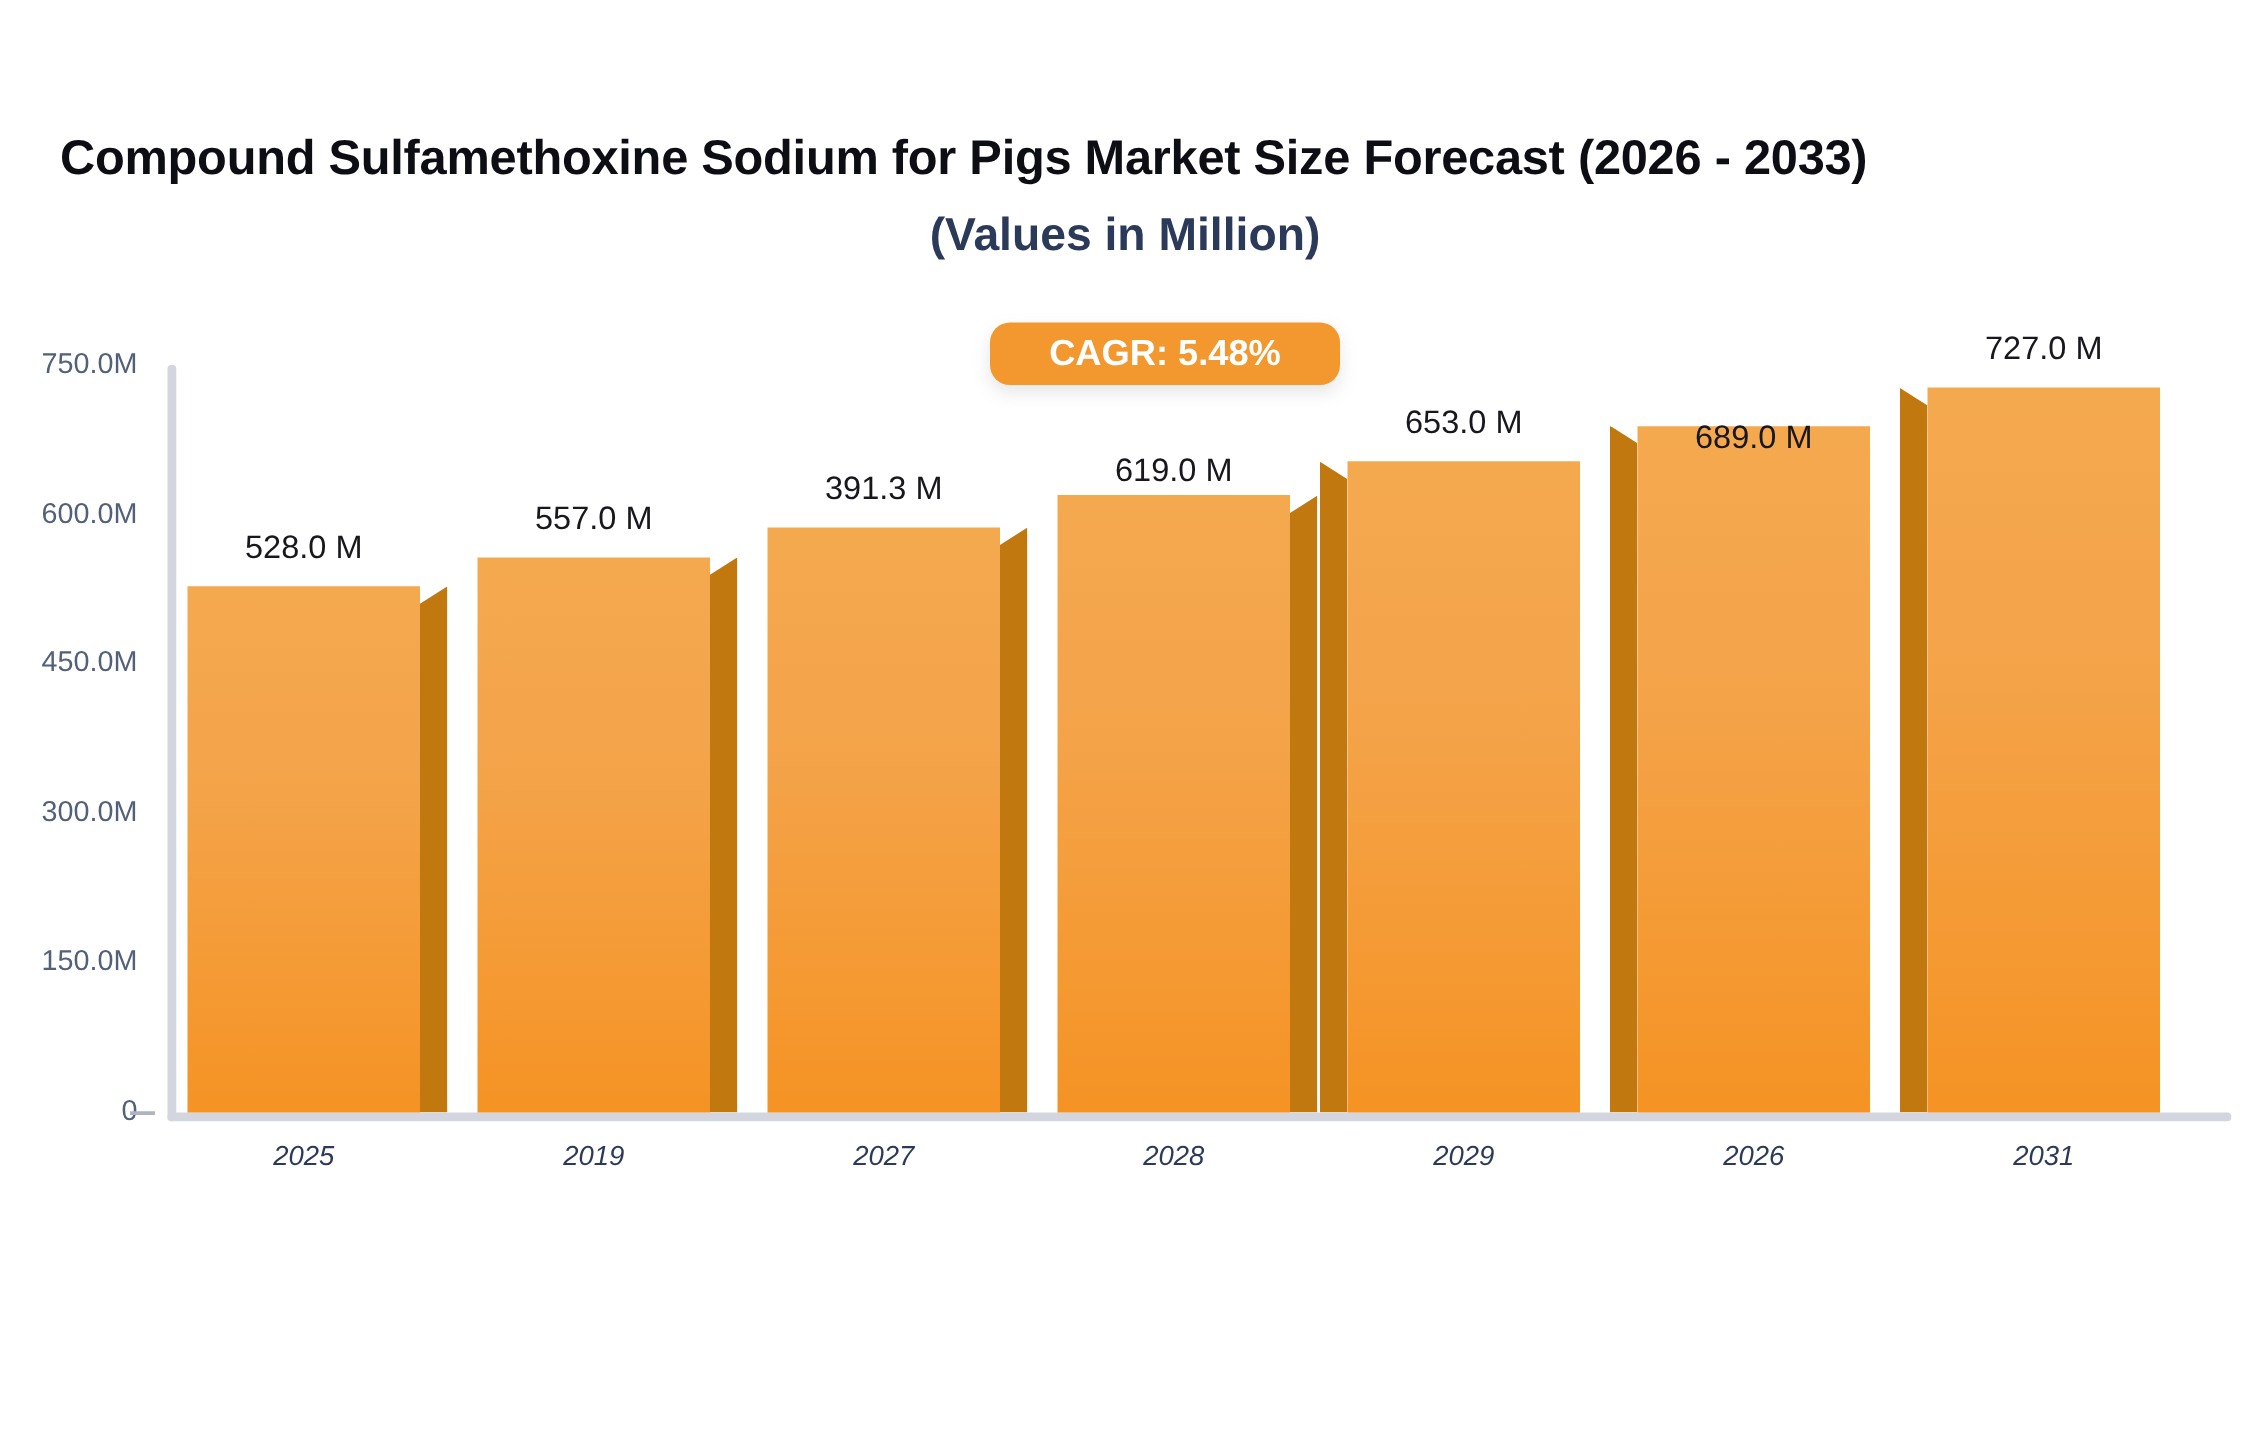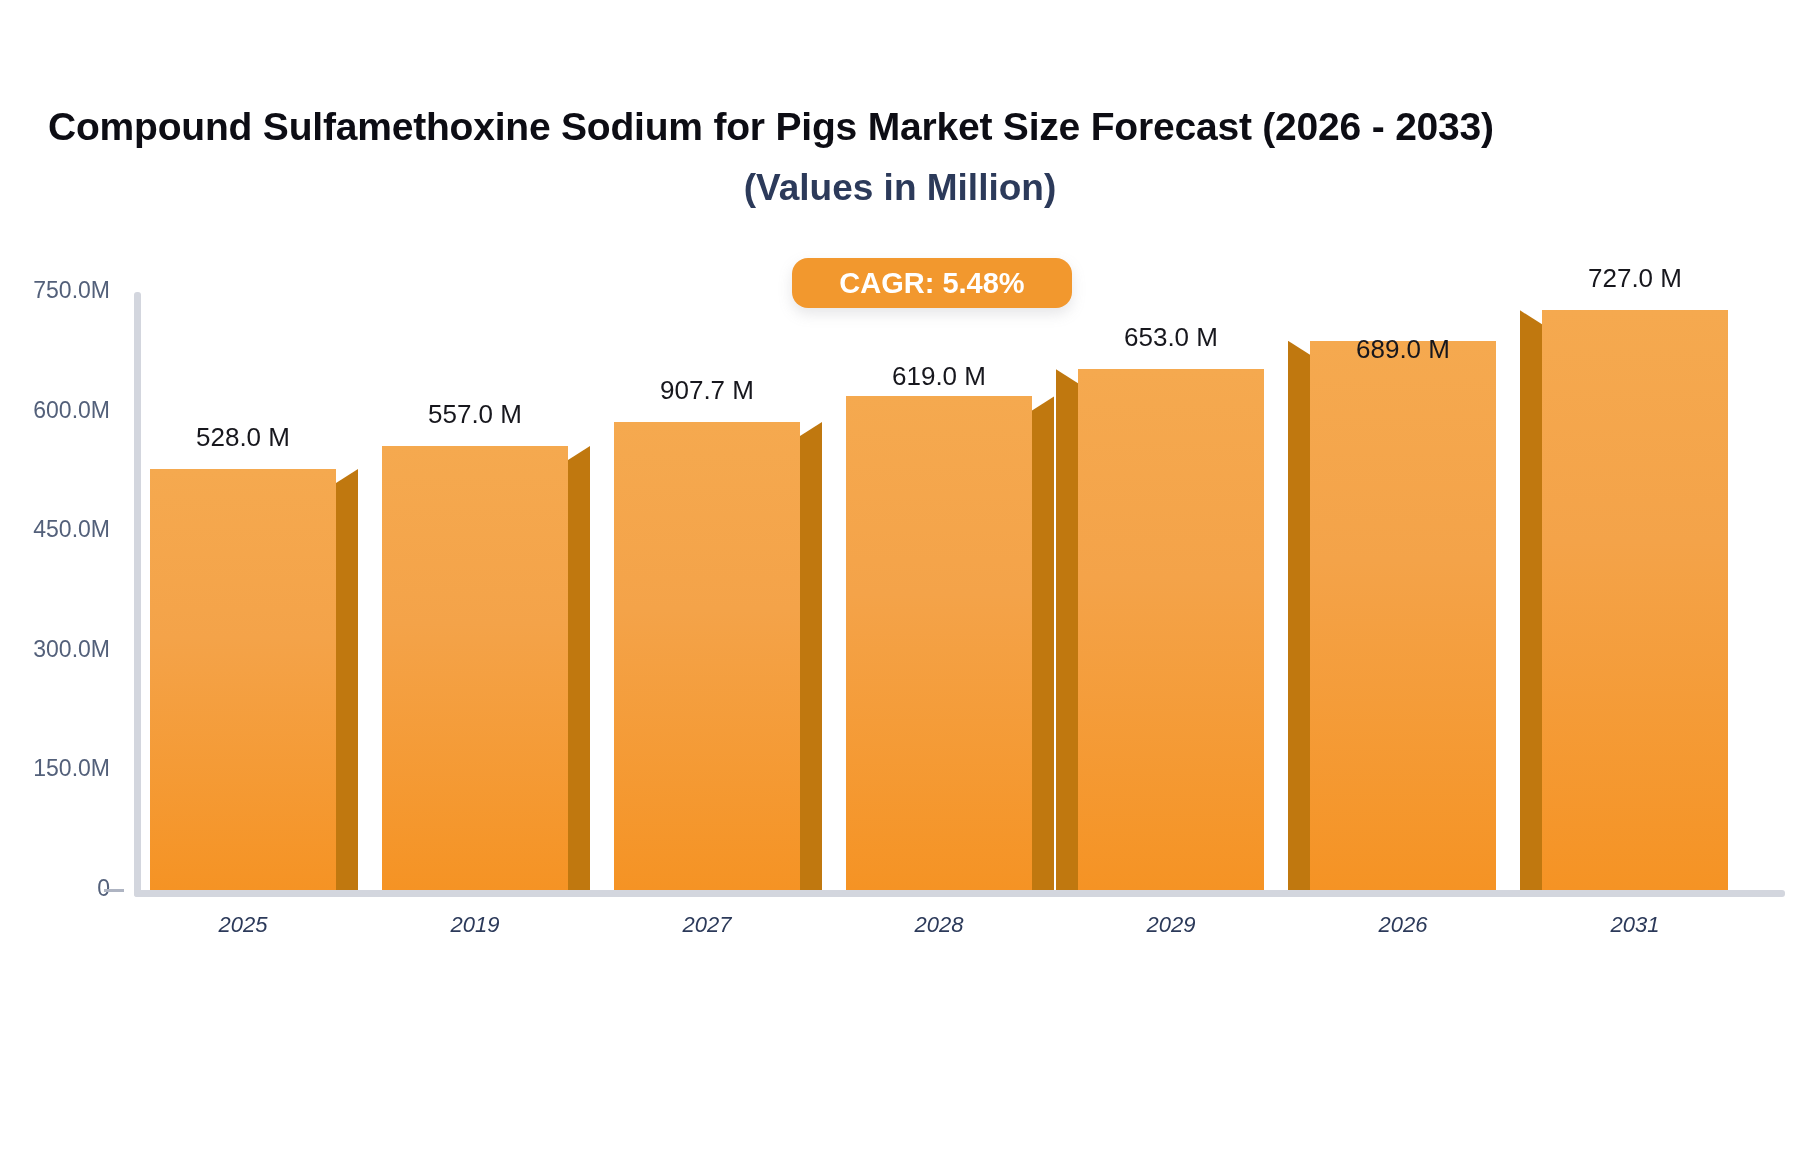--- a/index.html
+++ b/index.html
@@ -205,21 +205,21 @@
       <div class="bar-group" style="left: 382px; width: 186px; height: 444.115px; top: 445.885px; bottom: auto;">
         <div class="bar-side right" style="height: 444.115px;"></div>
         <div class="bar-face" style="height: 444.115px;"></div>
       </div>
       <div class="bar-value-label" style="left: 352px; width: 246px; top: 398.885px;">557.0 M</div>
       <div class="x-tick-label" style="left: 382px; width: 186px;">2019</div>
       <div class="bar-group" style="left: 614px; width: 186px; height: 468.035px; top: 421.965px; bottom: auto;">
         <div class="bar-side right" style="height: 468.035px;"></div>
         <div class="bar-face" style="height: 468.035px;"></div>
       </div>
-      <div class="bar-value-label" style="left: 584px; width: 246px; top: 374.965px;">907.7 M</div>
+      <div class="bar-value-label" style="left: 584px; width: 246px; top: 374.965px;">391.3 M</div>
       <div class="x-tick-label" style="left: 614px; width: 186px;">2027</div>
       <div class="bar-group" style="left: 846px; width: 186px; height: 493.549px; top: 396.451px; bottom: auto;">
         <div class="bar-side right" style="height: 493.549px;"></div>
         <div class="bar-face" style="height: 493.549px;"></div>
       </div>
       <div class="bar-value-label" style="left: 816px; width: 246px; top: 361px;">619.0 M</div>
       <div class="x-tick-label" style="left: 846px; width: 186px;">2028</div>
       <div class="bar-group" style="left: 1078px; width: 186px; height: 520.659px; top: 369.341px; bottom: auto;">
         <div class="bar-side left" style="height: 520.659px;"></div>
         <div class="bar-face" style="height: 520.659px;"></div>

